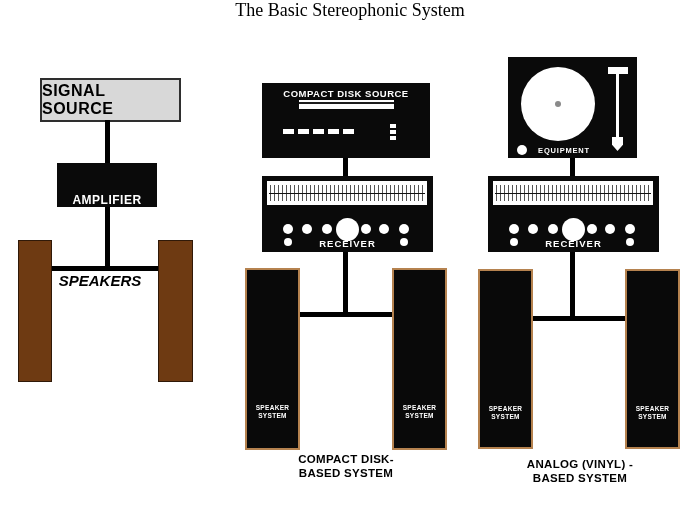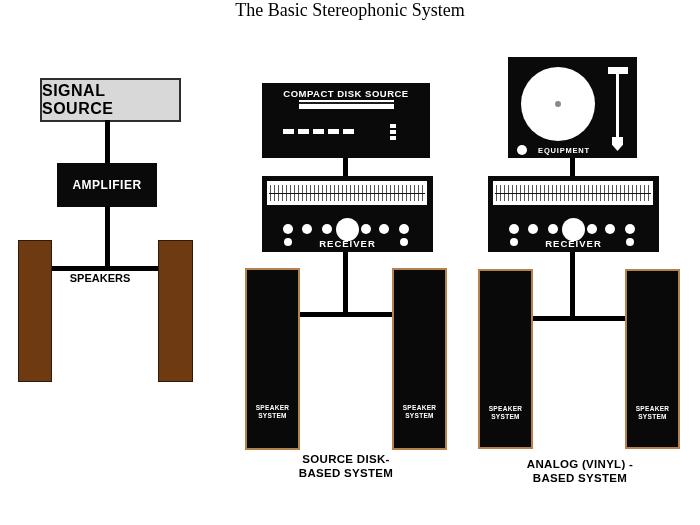--- a/index.html
+++ b/index.html
@@ -22,21 +22,21 @@
   
   .srcbox {
     position:absolute; left:40px; top:78px; width:137px; height:40px;
     background:#d8d8d8; border:2px solid #2e2e2e;
     display:flex; align-items:center; justify-content:center;
   }
   .srcbox span { font-weight:bold; font-size:16px; letter-spacing:0.5px; color:#000; }
   
   .ampbox {
     position:absolute; left:57px; top:163px; width:100px; height:44px;
-    background:#0a0a0a; display:flex; align-items:center; justify-content:center;
+    background:#0a0a0a; display:flex; align-items:flex-end; justify-content:center;
   }
   .ampbox span { font-weight:bold; font-size:12px; letter-spacing:0.5px; color:#fff; }
   
   .wood { position:absolute; width:32px; height:140px; background:#6e3a12; border:1px solid #301908; }
   
   .tray { position:absolute; left:37px; top:17px; width:95px; height:9px;
           background:linear-gradient(180deg,#fff 0 2px,#1d1d1d 2px 4px,#fff 4px 100%); }
   .dash { position:absolute; width:11px; height:5px; background:#fff; top:46px; }
   .segbar { position:absolute; left:128px; top:41px; width:6px; height:17px;
             background:repeating-linear-gradient(180deg,#fff 0 4px,#0a0a0a 4px 6px); }
@@ -76,21 +76,21 @@
     <span>SIGNAL SOURCE</span>
   </div>
   <div class="vline" style="left:105px; top:120px; width:5px; height:44px;"></div>
   <div class="ampbox">
     <span>AMPLIFIER</span>
   </div>
   <div class="vline" style="left:105px; top:207px; width:5px; height:62px;"></div>
   <div class="hline" style="left:48px; top:266px; width:110px; height:5px;"></div>
   <div class="wood" style="left:18px; top:240px;"></div>
   <div class="wood" style="left:158px; top:240px; width:33px;"></div>
-  <div class="boxlabel-b" style="left:55px; top:272px; width:90px; font-size:11px;">SPEAKERS</div>
+  <div class="boxlabel-b" style="left:55px; top:272px; width:90px; font-size:15px;font-style:italic;">SPEAKERS</div>
 
   <div class="blackbox" style="left:262px; top:83px; width:168px; height:75px;">
     <div class="boxlabel-w" style="left:0; right:0; top:5px; font-size:9.5px; letter-spacing:0.5px;">COMPACT DISK SOURCE</div>
     <div class="tray"></div>
     <div class="dash" style="left:21px;"></div>
     <div class="dash" style="left:36px;"></div>
     <div class="dash" style="left:51px;"></div>
     <div class="dash" style="left:66px;"></div>
     <div class="dash" style="left:81px;"></div>
     <div class="segbar"></div>
@@ -123,21 +123,21 @@
       <div>SYSTEM</div>
     </div>
   </div>
   <div class="spk" style="left:392px; top:268px; height:178px;">
     <div class="spk-label">
       <div>SPEAKER</div>
       <div>SYSTEM</div>
     </div>
   </div>
   <div class="caption" style="left:272px; top:453px; width:148px;">
-    <div>SOURCE DISK-</div>
+    <div>COMPACT DISK-</div>
     <div>BASED SYSTEM</div>
   </div>
 
   <div class="blackbox" style="left:508px; top:57px; width:129px; height:101px;">
     <div class="platter"></div>
     <div class="spindle"></div>
     <div class="headshell"></div>
     <div class="armline"></div>
     <div class="cartridge"></div>
     <div class="ttknob"></div>

